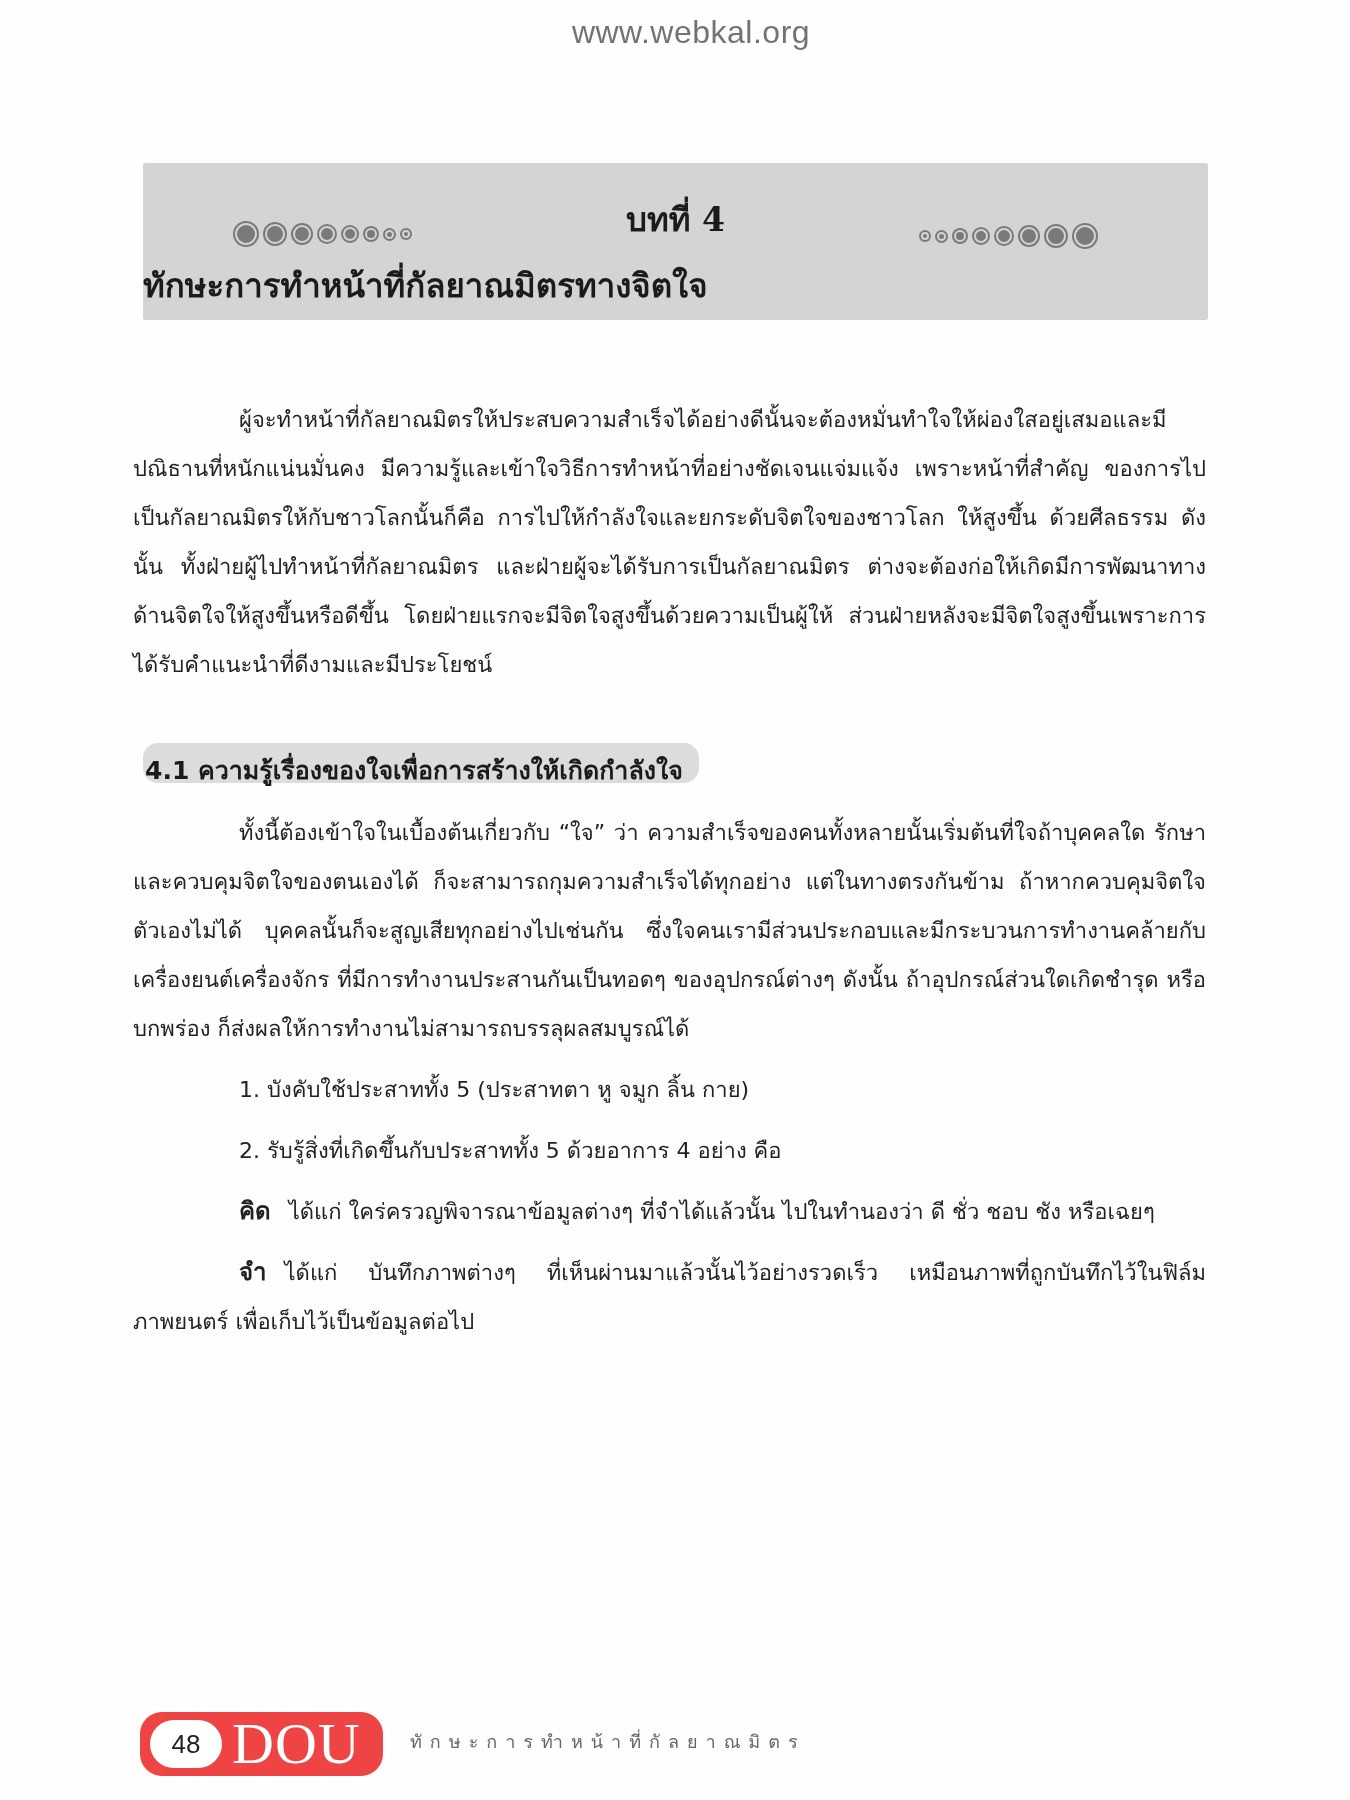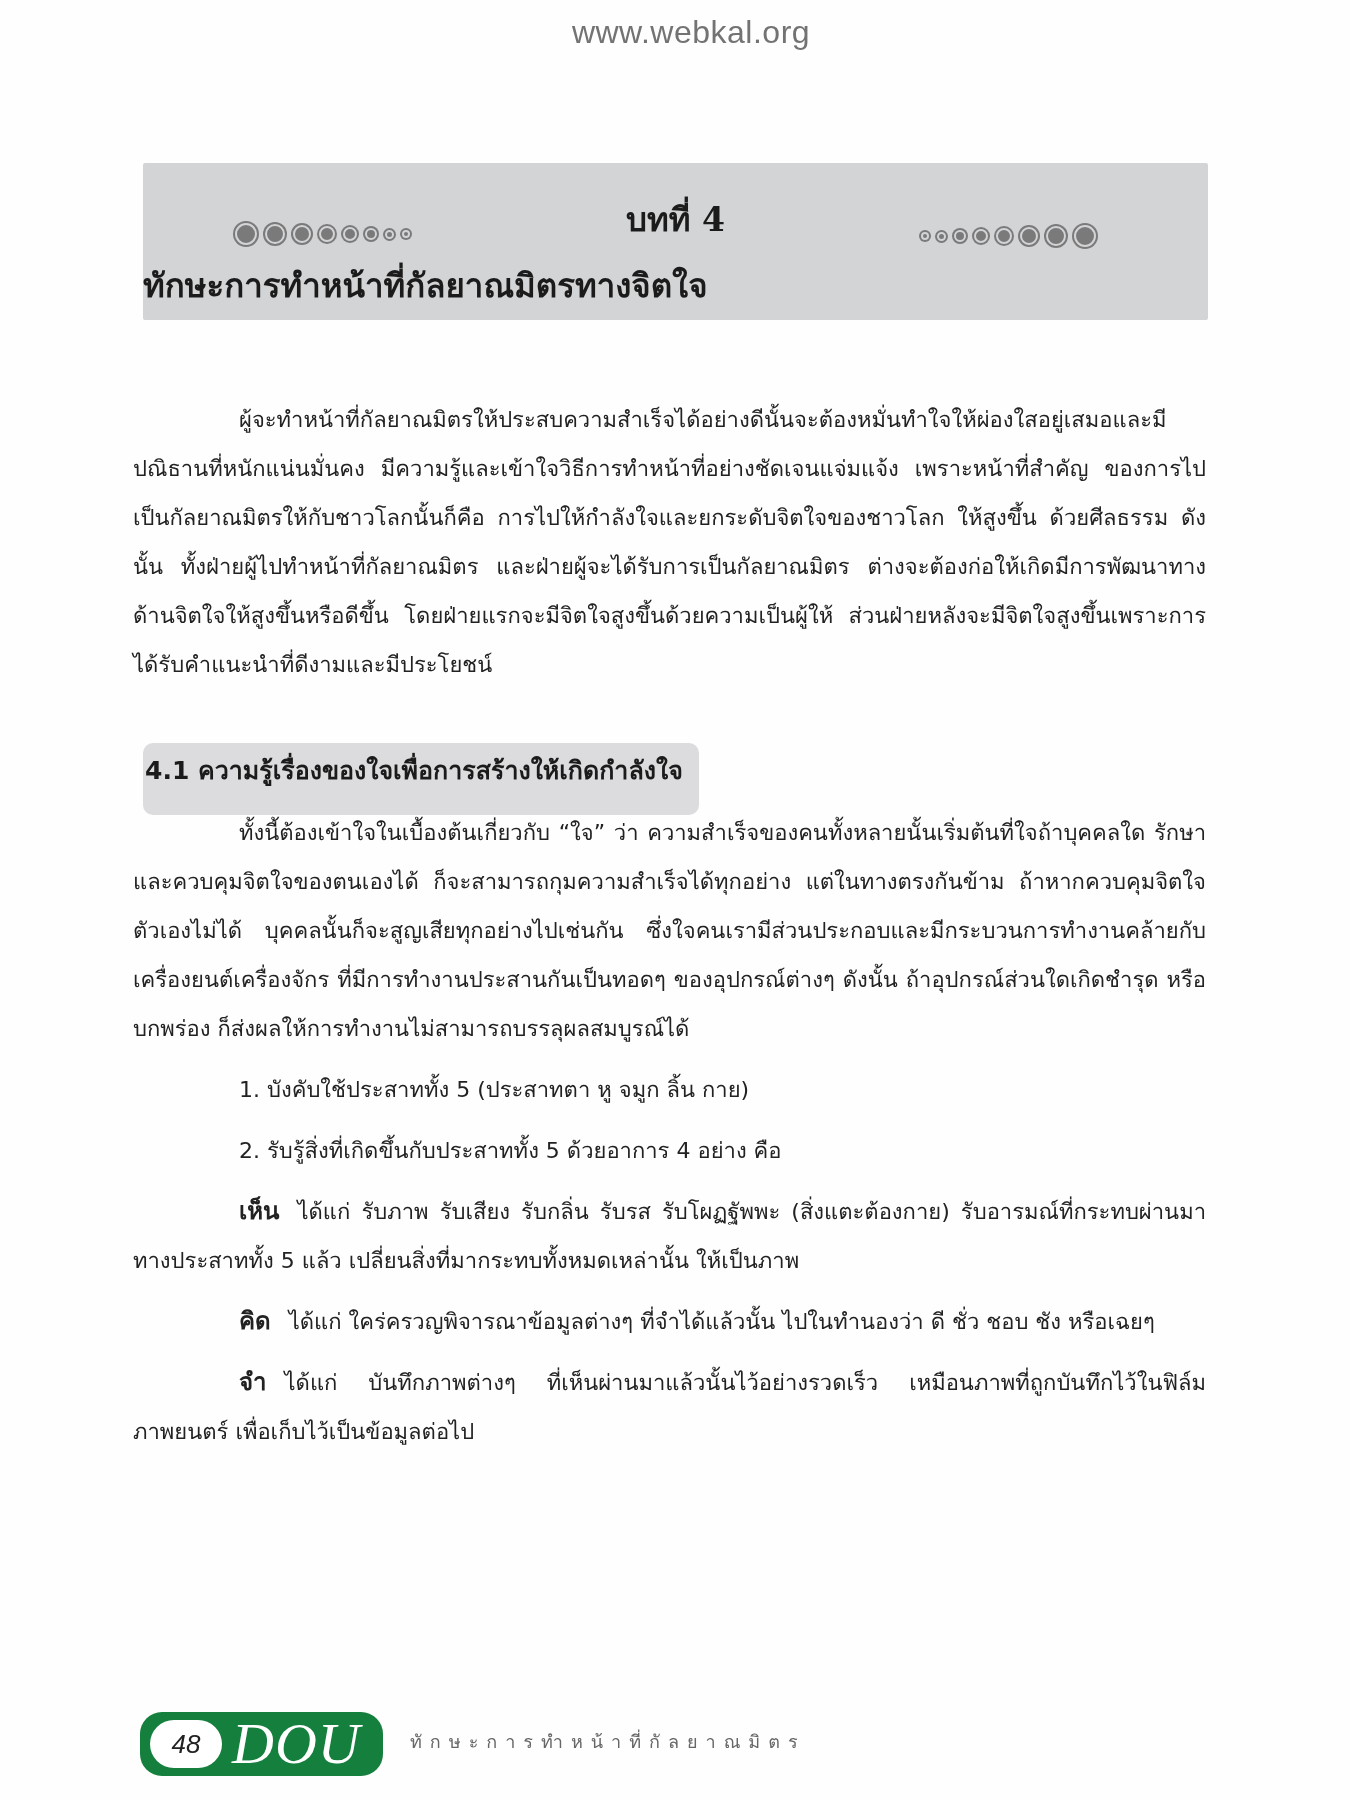--- a/index.html
+++ b/index.html
@@ -31,30 +31,30 @@
     border-radius: 50%; background: #7a7a7b; box-sizing: border-box;
     border: 2px solid #d3d4d6; box-shadow: 0 0 0 2px #7a7a7b;
   }
   .para {
     position: absolute; left: 133px; width: 1073px;
     font-size: 22px; line-height: 49px; text-align: justify; color: #222;
   }
   .para p { margin: 0; text-indent: 106px; }
   .para p.noindent { text-indent: 0; }
   .section-heading {
-    position: absolute; left: 143px; top: 743px; height: 72px; padding: 0 16px 0 2px;
-    background: #dcdcde; border-radius: 10px;
+    position: absolute; left: 143px; top: 743px; height: 40px; padding: 0 16px 0 2px;
+    background: #dcdcde; border-radius: 15px;
     font-size: 25px; font-weight: bold; line-height: 56px; color: #1b1b1b;
     font-family: "DejaVu Sans", sans-serif;
   }
   .list-item { margin: 0; padding-left: 106px; }
   .term { font-weight: bold; font-size: 24px; margin-right: 18px; }
   .footer-badge {
     position: absolute; left: 140px; top: 1712px; width: 243px; height: 64px;
-    background: #15803d; border-radius: 22px; font-style: italic;
+    background: #ef4444; border-radius: 22px;
   }
   .page-number {
     position: absolute; left: 10px; top: 8px; width: 72px; height: 48px;
     background: #ffffff; border-radius: 24px; text-align: center; line-height: 48px;
     font-family: "Liberation Sans", sans-serif; font-size: 26px; color: #222;
   }
   .dou-logo {
     position: absolute; left: 92px; top: -2px;
     font-family: "Liberation Serif", serif; font-size: 58px; color: #ffffff; letter-spacing: 1px;
   }
@@ -96,21 +96,20 @@
 <div class="para" style="top:395px;">
   <p>ผู้จะทำหน้าที่กัลยาณมิตรให้ประสบความสำเร็จได้อย่างดีนั้นจะต้องหมั่นทำใจให้ผ่องใสอยู่เสมอและมีปณิธานที่หนักแน่นมั่นคง มีความรู้และเข้าใจวิธีการทำหน้าที่อย่างชัดเจนแจ่มแจ้ง เพราะหน้าที่สำคัญ ของการไปเป็นกัลยาณมิตรให้กับชาวโลกนั้นก็คือ การไปให้กำลังใจและยกระดับจิตใจของชาวโลก ให้สูงขึ้น ด้วยศีลธรรม ดังนั้น ทั้งฝ่ายผู้ไปทำหน้าที่กัลยาณมิตร และฝ่ายผู้จะได้รับการเป็นกัลยาณมิตร ต่างจะต้องก่อให้เกิดมีการพัฒนาทางด้านจิตใจให้สูงขึ้นหรือดีขึ้น โดยฝ่ายแรกจะมีจิตใจสูงขึ้นด้วยความเป็นผู้ให้ ส่วนฝ่ายหลังจะมีจิตใจสูงขึ้นเพราะการได้รับคำแนะนำที่ดีงามและมีประโยชน์</p>
 </div>
 
 <div class="section-heading">4.1 ความรู้เรื่องของใจเพื่อการสร้างให้เกิดกำลังใจ</div>
 
 <div class="para" style="top:808px;">
   <p>ทั้งนี้ต้องเข้าใจในเบื้องต้นเกี่ยวกับ “ใจ” ว่า ความสำเร็จของคนทั้งหลายนั้นเริ่มต้นที่ใจถ้าบุคคลใด รักษาและควบคุมจิตใจของตนเองได้ ก็จะสามารถกุมความสำเร็จได้ทุกอย่าง แต่ในทางตรงกันข้าม ถ้าหากควบคุมจิตใจตัวเองไม่ได้ บุคคลนั้นก็จะสูญเสียทุกอย่างไปเช่นกัน ซึ่งใจคนเรามีส่วนประกอบและมีกระบวนการทำงานคล้ายกับเครื่องยนต์เครื่องจักร ที่มีการทำงานประสานกันเป็นทอดๆ ของอุปกรณ์ต่างๆ ดังนั้น ถ้าอุปกรณ์ส่วนใดเกิดชำรุด หรือบกพร่อง ก็ส่งผลให้การทำงานไม่สามารถบรรลุผลสมบูรณ์ได้</p>
   <p class="list-item noindent" style="margin-top:12px;">1. บังคับใช้ประสาททั้ง 5 (ประสาทตา หู จมูก ลิ้น กาย)</p>
   <p class="list-item noindent" style="margin-top:12px;">2. รับรู้สิ่งที่เกิดขึ้นกับประสาททั้ง 5 ด้วยอาการ 4 อย่าง คือ</p>
-  <p style="margin-top:12px;"><span class="term">เห็น</span><span>ได้แก่ รับภาพ รับเสียง รับกลิ่น รับรส รับโผฏฐัพพะ (สิ่งแตะต้องกาย) รับอารมณ์ที่กระทบผ่านมาทางประสาททั้ง 5 แล้ว เปลี่ยนสิ่งที่มากระทบทั้งหมดเหล่านั้น ให้เป็นภาพ</span></p>
   <p style="margin-top:12px;"><span class="term">คิด</span><span>ได้แก่ ใคร่ครวญพิจารณาข้อมูลต่างๆ ที่จำได้แล้วนั้น ไปในทำนองว่า ดี ชั่ว ชอบ ชัง หรือเฉยๆ</span></p>
   <p style="margin-top:12px;"><span class="term">จำ</span><span>ได้แก่ บันทึกภาพต่างๆ ที่เห็นผ่านมาแล้วนั้นไว้อย่างรวดเร็ว เหมือนภาพที่ถูกบันทึกไว้ในฟิล์มภาพยนตร์ เพื่อเก็บไว้เป็นข้อมูลต่อไป</span></p>
 </div>
 
 <div class="footer-badge">
   <div class="page-number">48</div>
   <div class="dou-logo">DOU</div>
 </div>
 <div class="footer-title">ทักษะการทำหน้าที่กัลยาณมิตร</div>
 

